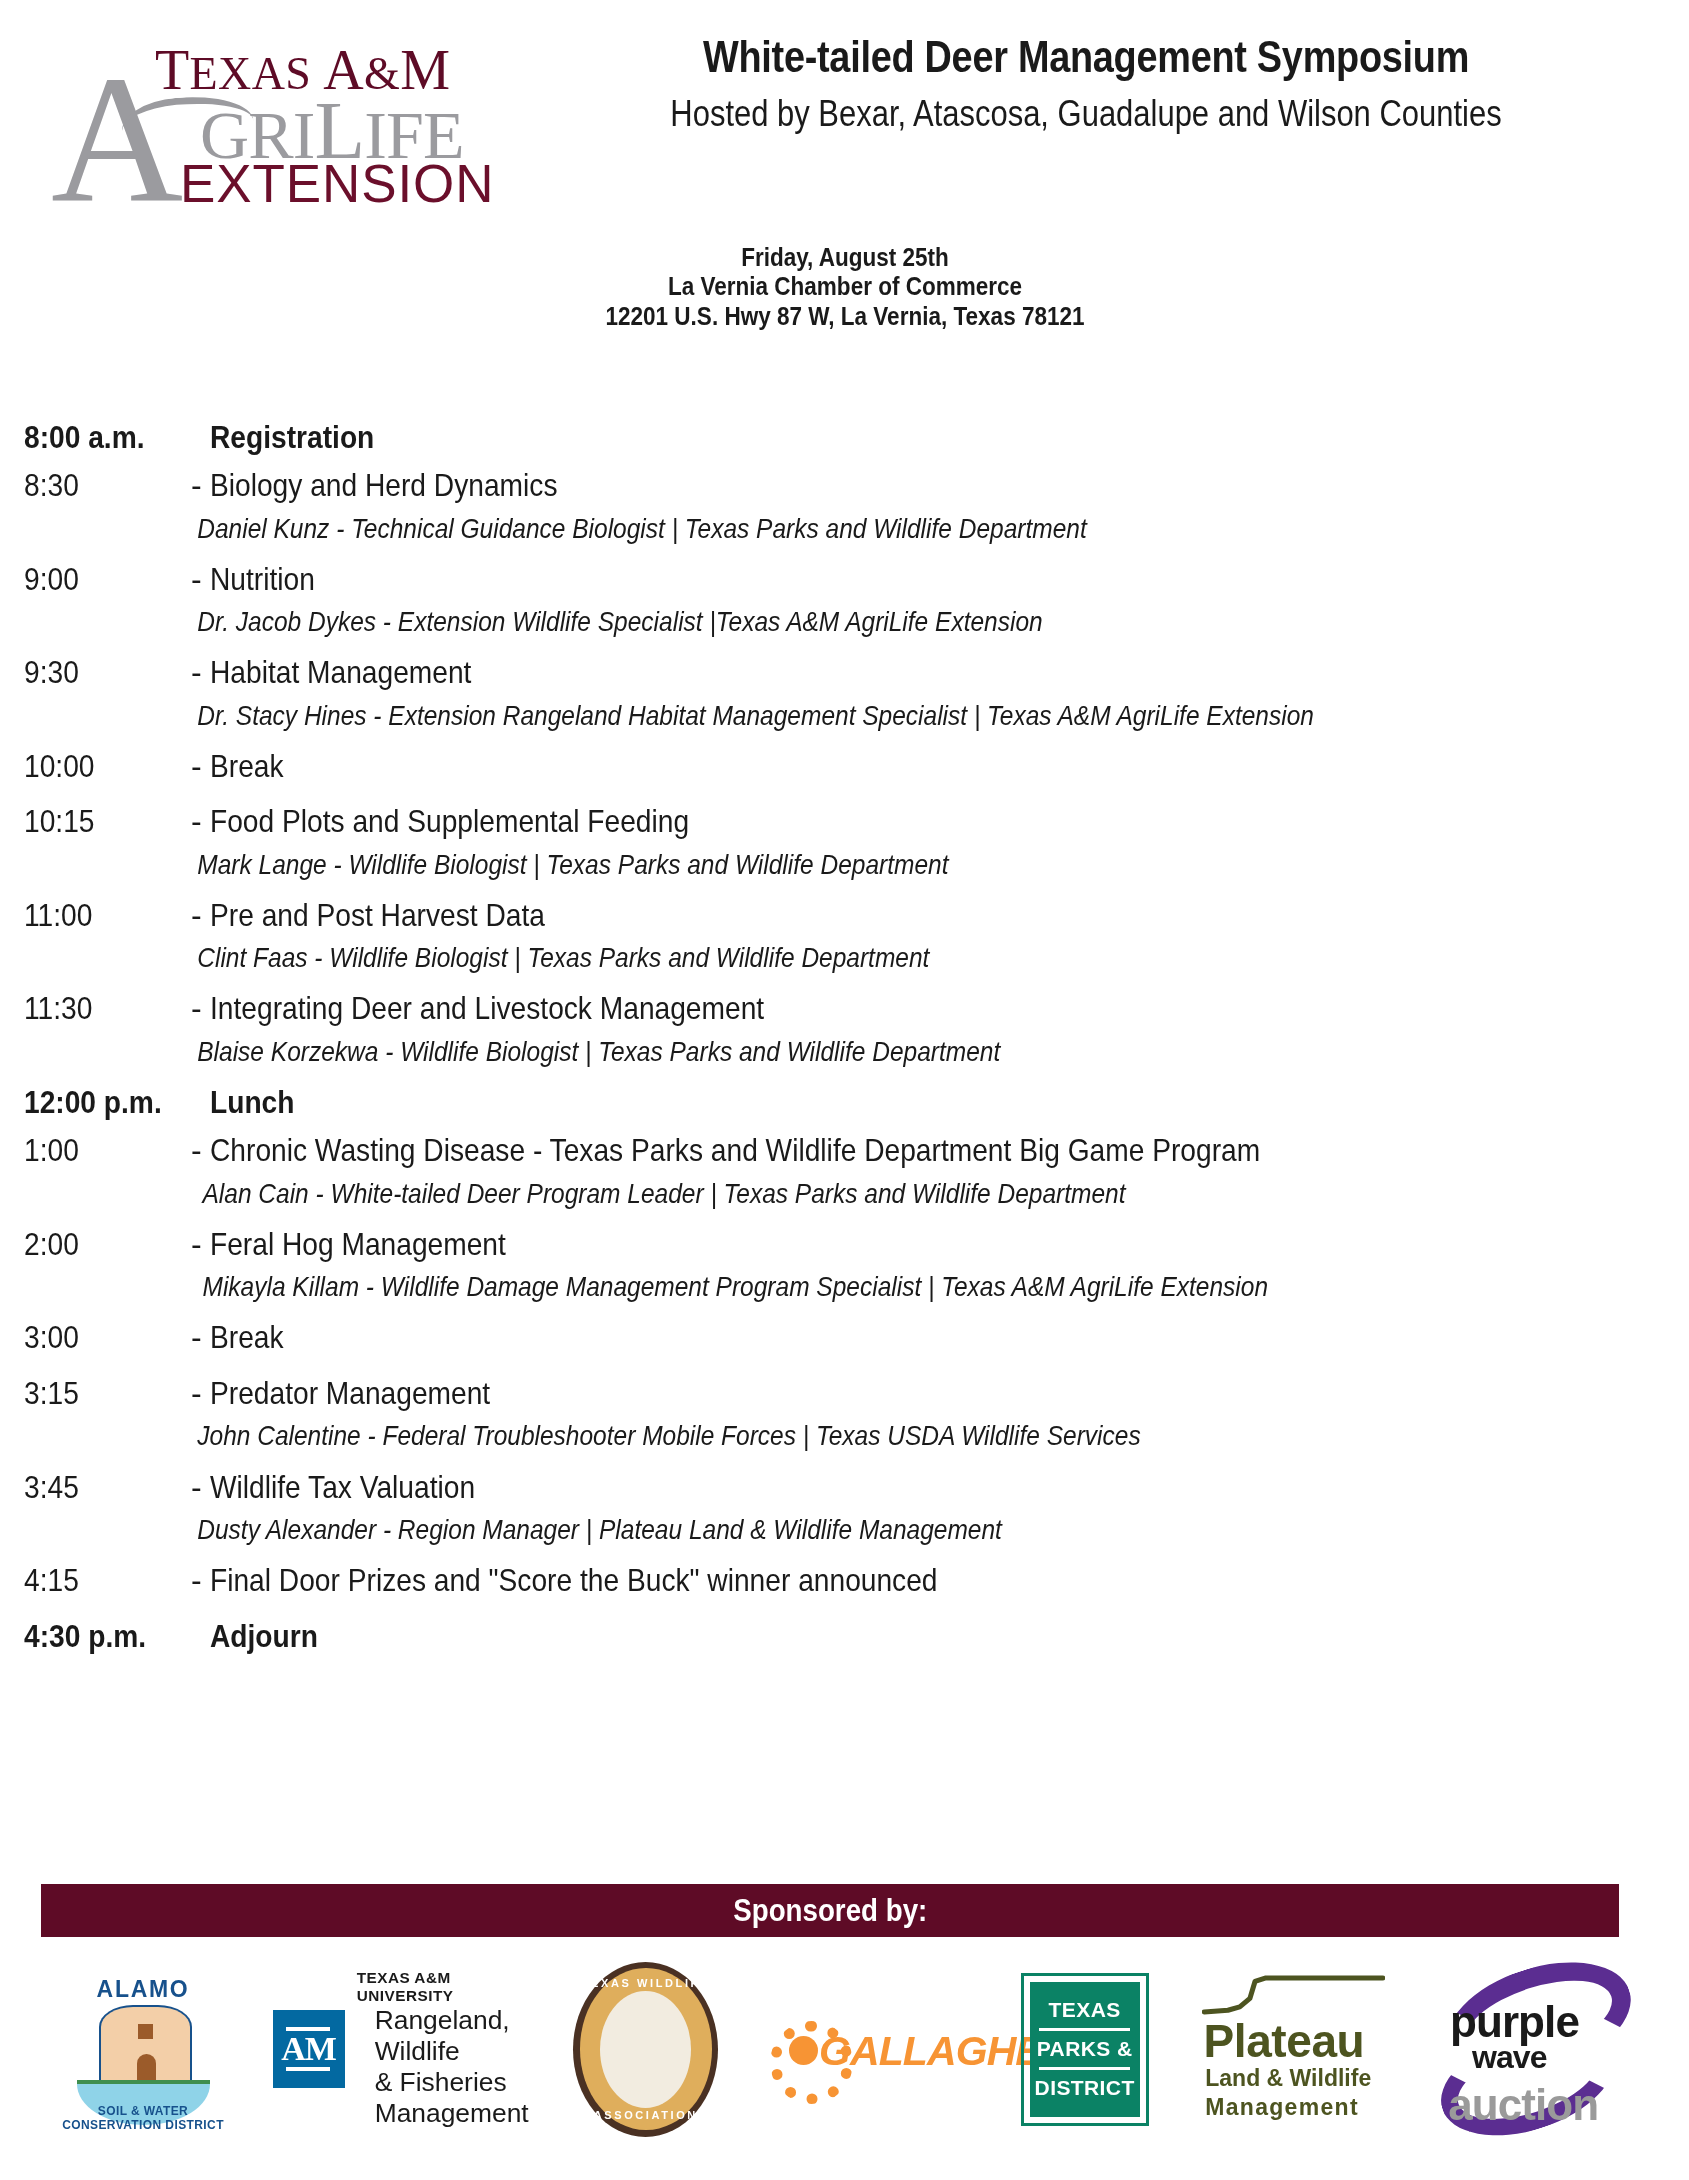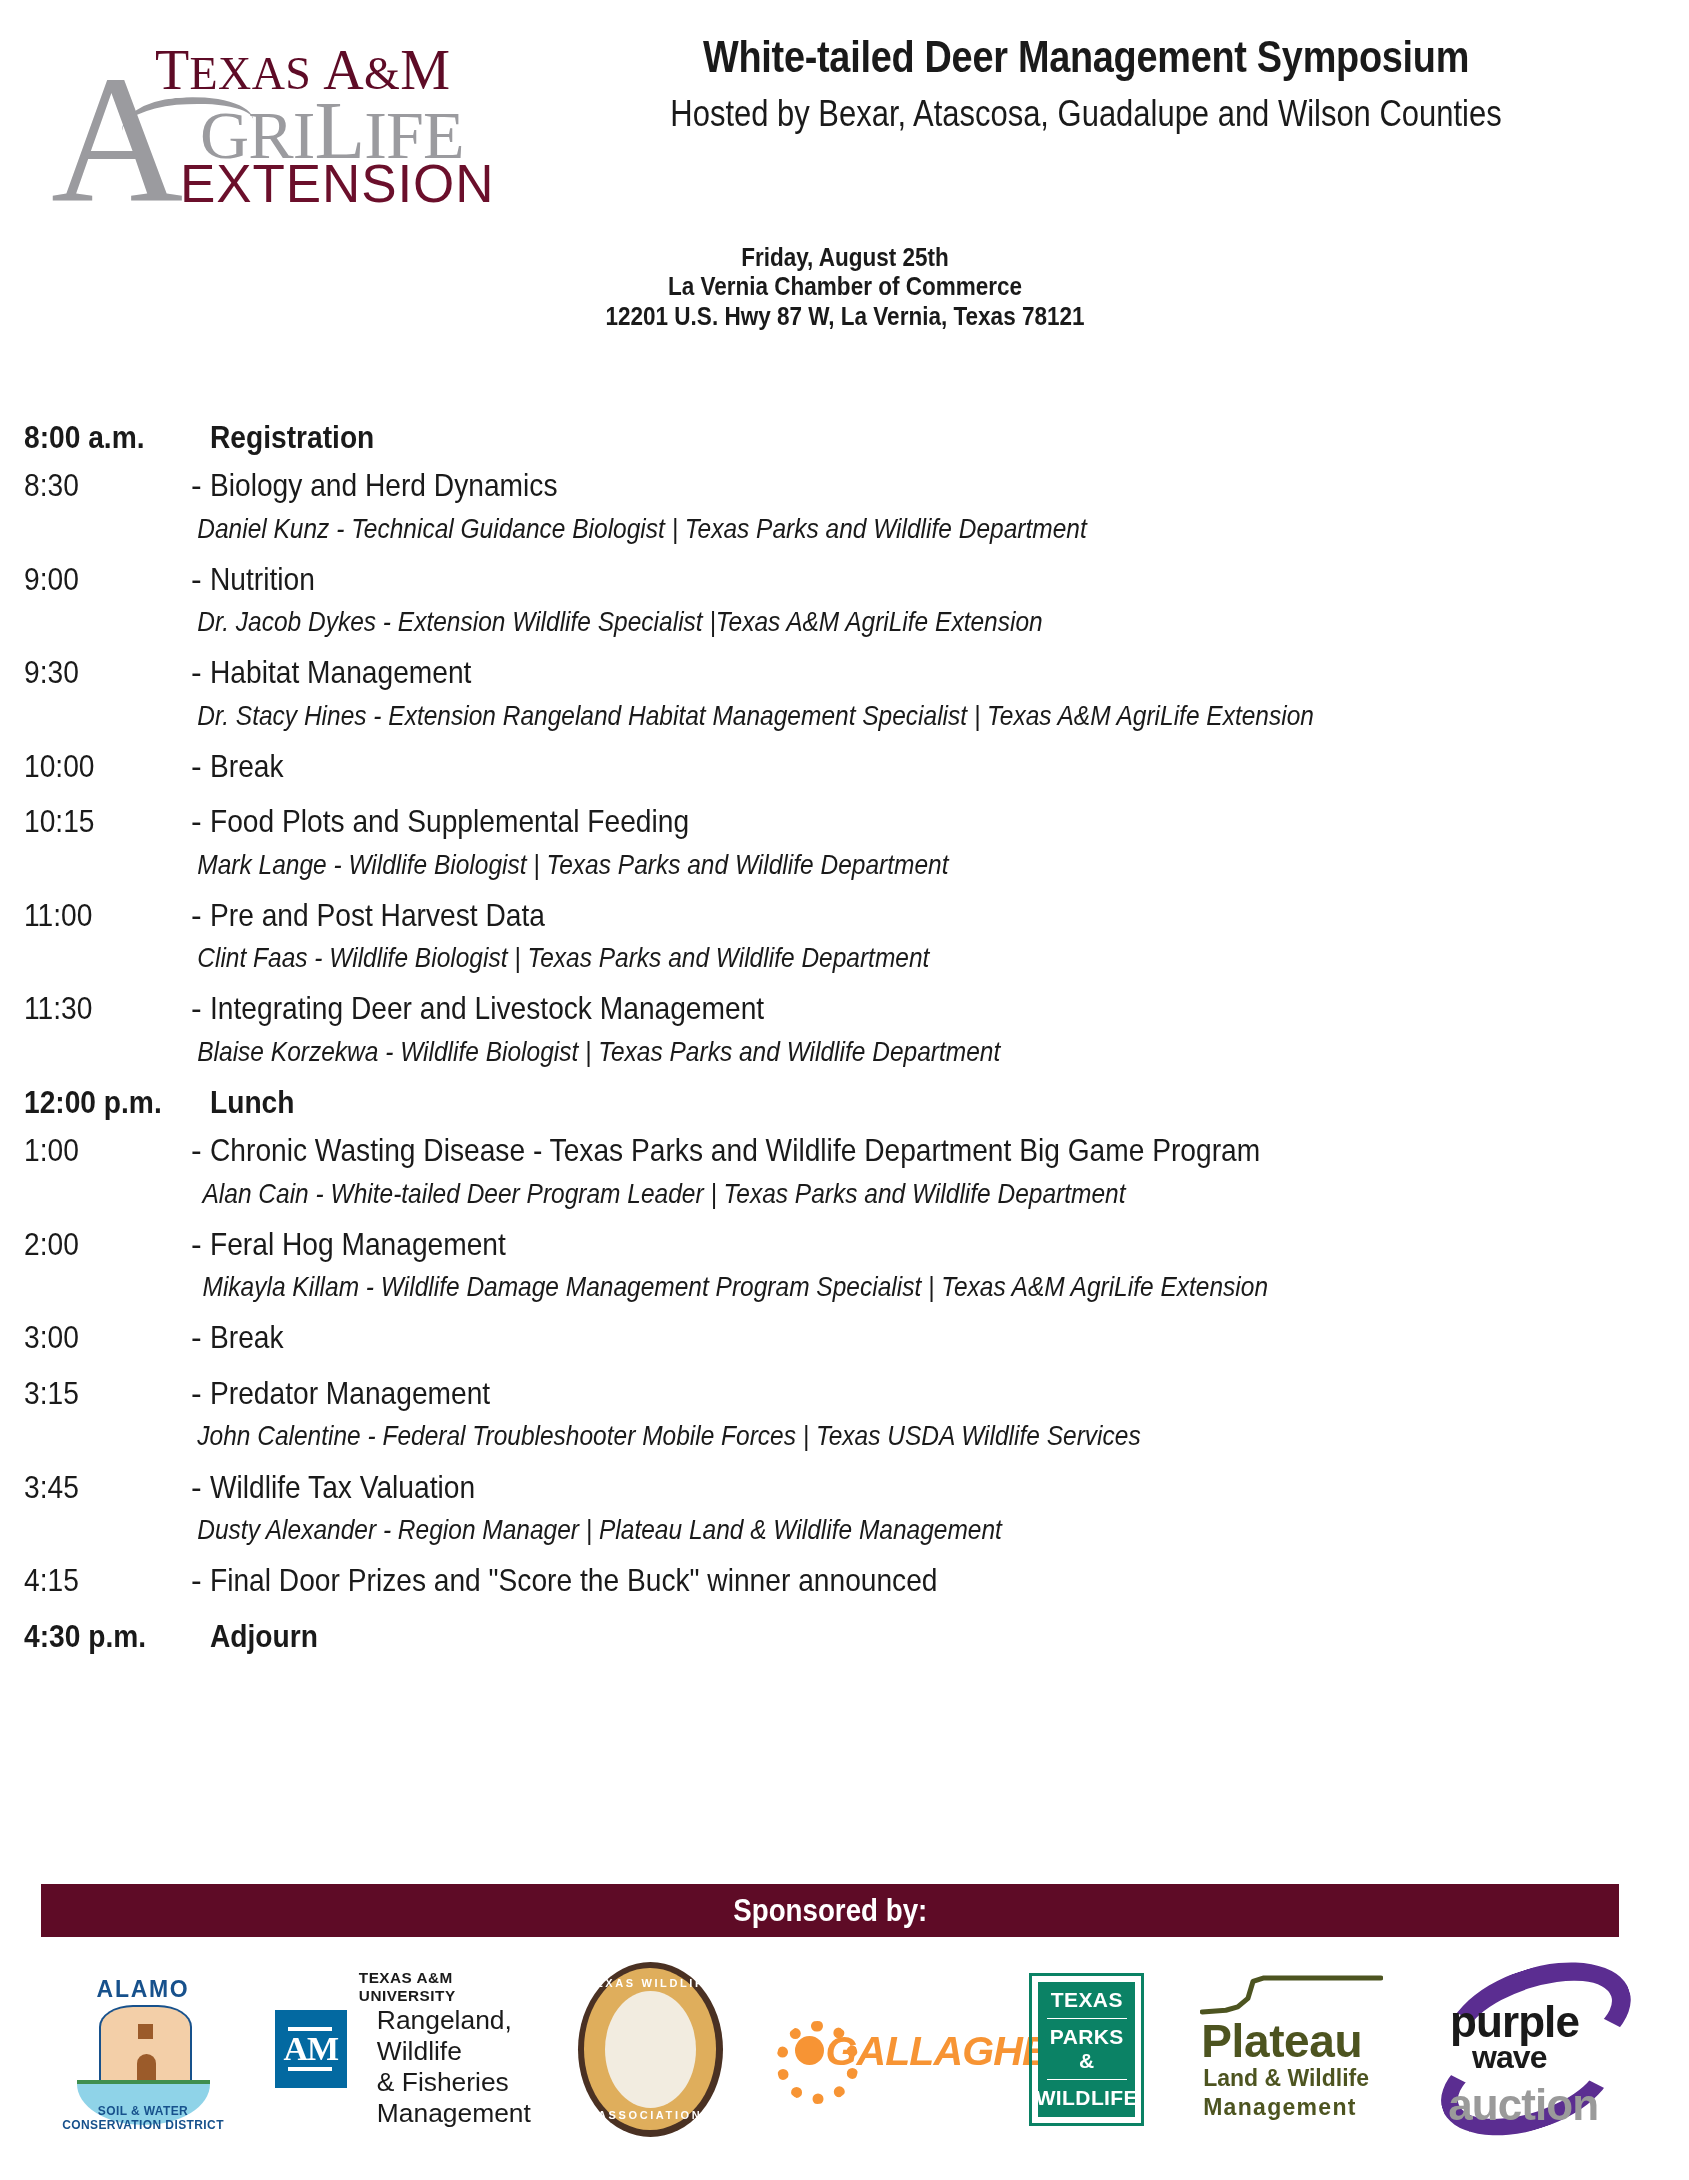--- a/index.html
+++ b/index.html
@@ -331,21 +331,21 @@
     border: 11px dotted #f79434;
   }
   .gal-sun2 {
     position: absolute; left: 25.6px; top: 34px;
     width: 29px; height: 29px; border-radius: 50%;
     background: #f79434;
   }
 
   
   .sp-tpwd {
-    width: 115px; height: 153px;
+    width: 128px; height: 153px;
     border: 3.4px solid #0b8265;
     padding: 6px; box-sizing: border-box;
   }
   .tpwd-in {
     width: 100%; height: 100%; background: #0b8265;
     display: flex; flex-direction: column; align-items: center;
     justify-content: center; box-sizing: border-box; padding: 6.8px 3.4px;
   }
   .tpwd-in div {
     color: #ffffff; font-size: 21px; font-weight: bold;
@@ -603,21 +603,21 @@
     <div class="gal-sun2"></div>
     <div class="gal-word">GALLAGHER</div>
   </div>
 
   <div class="sp sp-tpwd">
     <div class="tpwd-in">
       <div>TEXAS</div>
       <div class="rule"></div>
       <div>PARKS &amp;</div>
       <div class="rule"></div>
-      <div>WILDLIFE</div>
+      <div>DISTRICT</div>
     </div>
   </div>
 
   <div class="sp sp-plateau">
     <svg class="plat-line" viewBox="0 0 215 52">
       <path d="M2 46 L30 44 L44 40 L56 30 L62 10 L74 6 L213 6" fill="none" stroke="#4d5420" stroke-width="6" stroke-linecap="round" stroke-linejoin="round"></path>
     </svg>
     <div class="plat-name">Plateau</div>
     <div class="plat-sub1">Land &amp; Wildlife</div>
     <div class="plat-sub2">Management</div>

